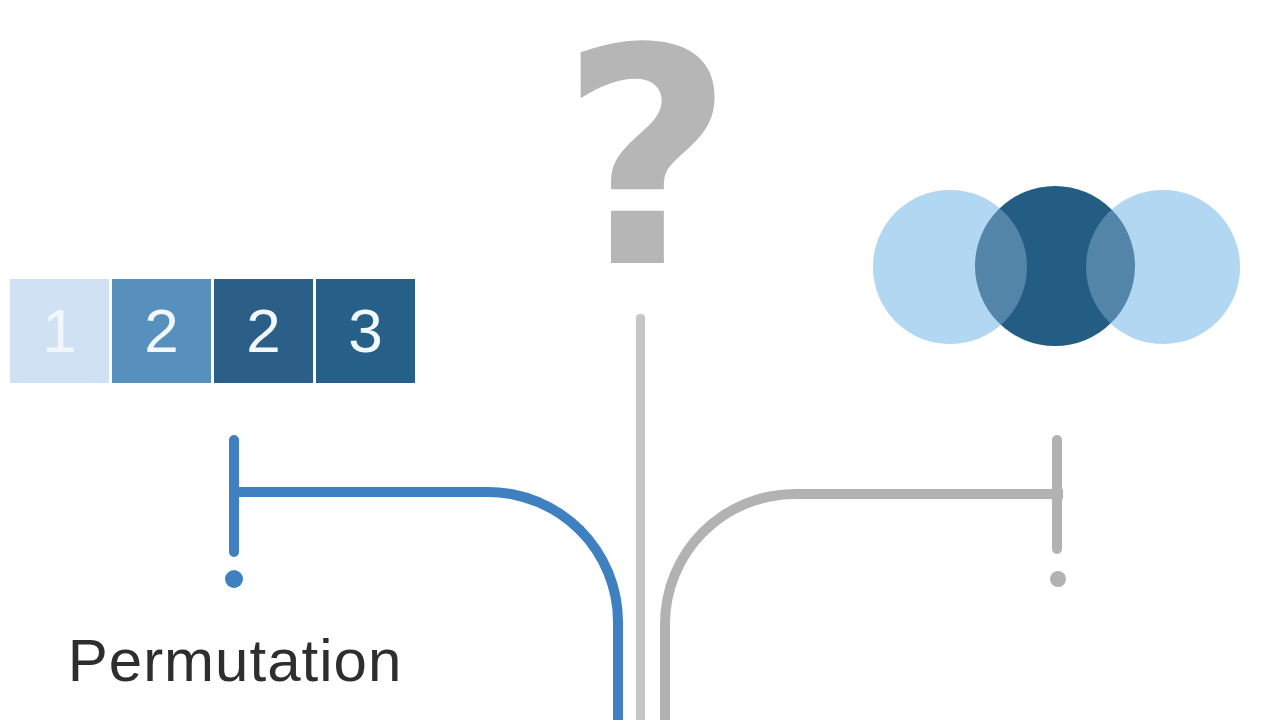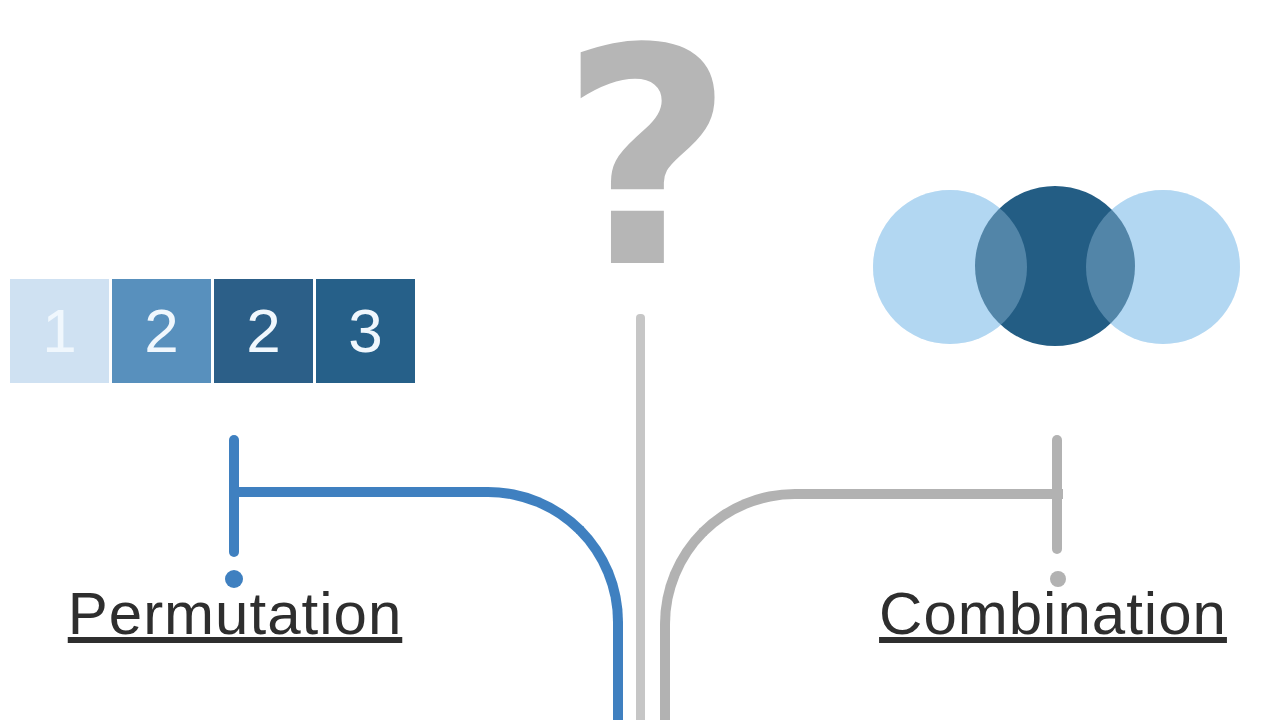--- a/index.html
+++ b/index.html
@@ -98,27 +98,26 @@
   
   .venn { position: absolute; left: 0; top: 0; }
   .circle { position: absolute; border-radius: 50%; }
   .c-left   { left: 873px;  top: 190px; width: 154px; height: 154px; }
   .c-right  { left: 1086px; top: 190px; width: 154px; height: 154px; }
   .c-dark   { left: 975px;  top: 186px; width: 160px; height: 160px; }
 
   
   .label {
     position: absolute;
-    top: 579px;
+    top: 626px;
     transform: translateX(-50%);
     font-size: 60px;
     letter-spacing: 1px;
     white-space: nowrap;
     font-family: "Liberation Sans", sans-serif;
-    text-decoration: underline;
   }
   .label-left  { left: 235px; }
   .label-right { left: 1053px; }
 </style>
 </head>
 <body>
 
 <div class="canvas">
 
   <div class="qmark" style="color: rgb(182, 182, 182);">?</div>
@@ -147,15 +146,14 @@
   <div class="venn">
     <div class="circle c-left" style="background-color: rgb(178, 215, 242);"></div>
     <div class="circle c-right" style="background-color: rgb(178, 215, 242);"></div>
     <div class="circle c-dark" style="background-color: rgb(35, 93, 132);"></div>
     <div class="circle c-left" style="background-color: rgba(178, 215, 242, 0.33);"></div>
     <div class="circle c-right" style="background-color: rgba(178, 215, 242, 0.33);"></div>
   </div>
 
   <div class="label label-left" style="color: rgb(46, 46, 46);">Permutation</div>
 
-  <div class="label label-right" style="color: rgb(46, 46, 46);">Combination</div>
 
 </div>
 
 </body></html>

